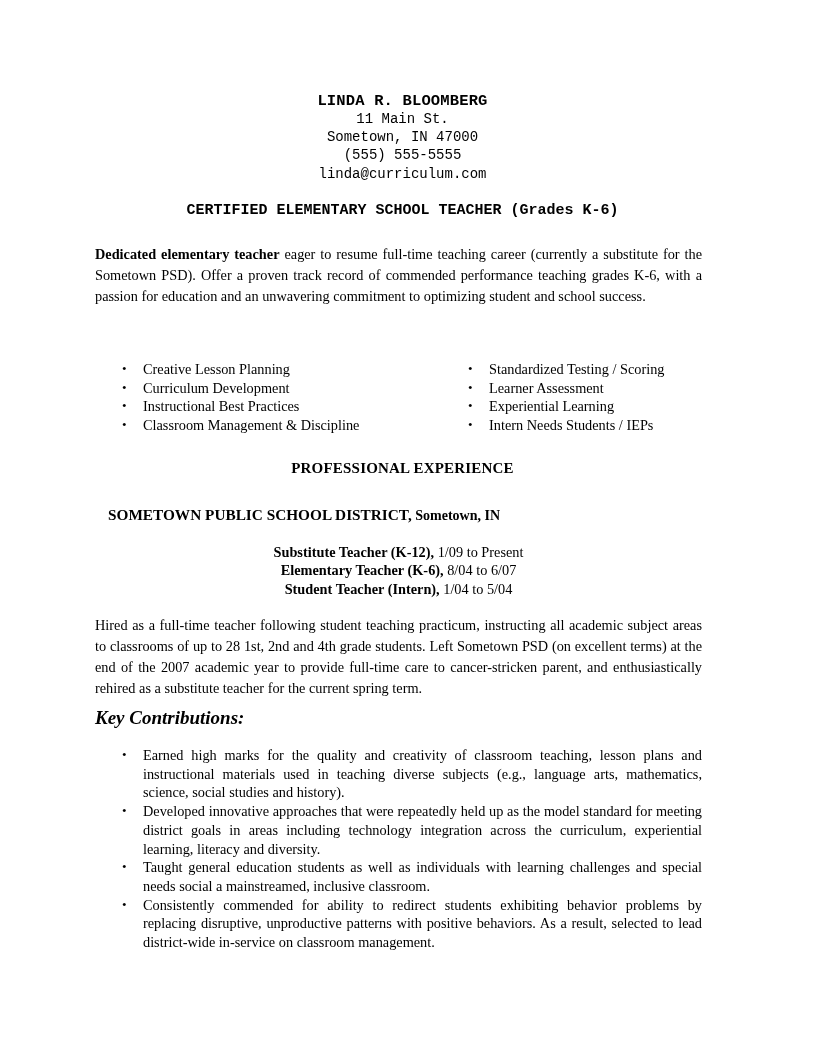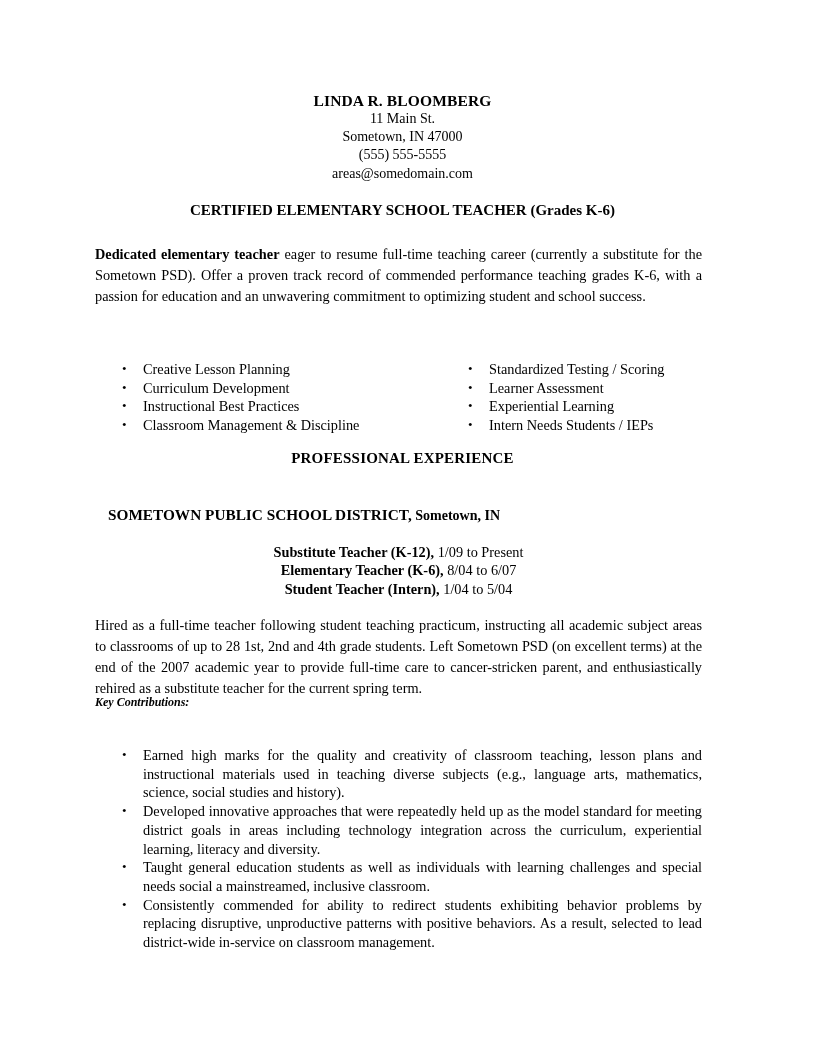--- a/index.html
+++ b/index.html
@@ -25,20 +25,21 @@
     padding: 0;
   }
 
   
   .hdr {
     position: absolute;
     left: 95px;
     top: 92px;
     width: 615px;
     text-align: center;
+    font-family: Liberation Mono, monospace;
   }
   .hdr-name {
     font-size: 15.5px;
     font-weight: bold;
     letter-spacing: 0.15px;
     line-height: 18px;
   }
   .hdr-line {
     font-size: 14px;
     font-weight: normal;
@@ -134,22 +135,22 @@
   .title-row .jt {
     font-weight: bold;
   }
   .title-row .dt {
     font-weight: normal;
   }
 
   .keyhead {
     position: absolute;
     left: 95px;
-    top: 693px;
-    font-size: 12px;
+    top: 709px;
+    font-size: 19px;
     font-weight: bold;
     font-style: italic;
     line-height: 18px;
   }
 
   
   .kc {
     position: absolute;
     left: 95px;
     top: 746px;
@@ -175,21 +176,21 @@
 </head>
 <body>
 
 <div class="page">
 
   <div class="hdr">
     <div class="hdr-name">LINDA R. BLOOMBERG</div>
     <div class="hdr-line">11 Main St.</div>
     <div class="hdr-line">Sometown, IN 47000</div>
     <div class="hdr-line">(555) 555-5555</div>
-    <div class="hdr-line">areas@somedomain.com</div>
+    <div class="hdr-line">linda@curriculum.com</div>
     <div class="hdr-title">CERTIFIED ELEMENTARY SCHOOL TEACHER (Grades K-6)</div>
   </div>
 
   <div class="block" style="top:244px;">
     <div class="para"><b>Dedicated elementary teacher</b><span> eager to resume full-time teaching career (currently a substitute for the Sometown PSD).  Offer a proven track record of commended performance teaching grades K-6, with a passion for education and an unwavering commitment to optimizing student and school success.</span></div>
   </div>
 
 
   <div class="comp">
     <div class="comp-col c1">
@@ -199,21 +200,21 @@
       <div class="comp-item"><span class="bul">•</span><span>Classroom Management &amp; Discipline</span></div>
     </div>
     <div class="comp-col c2">
       <div class="comp-item"><span class="bul">•</span><span>Standardized Testing / Scoring</span></div>
       <div class="comp-item"><span class="bul">•</span><span>Learner Assessment</span></div>
       <div class="comp-item"><span class="bul">•</span><span>Experiential Learning</span></div>
       <div class="comp-item"><span class="bul">•</span><span>Intern Needs Students / IEPs</span></div>
     </div>
   </div>
 
-  <div class="sec-head" style="top:450px;">PROFESSIONAL EXPERIENCE</div>
+  <div class="sec-head" style="top:460px;">PROFESSIONAL EXPERIENCE</div>
 
   <div class="employer"><span>SOMETOWN PUBLIC SCHOOL DISTRICT,</span><span class="loc"> Sometown, IN</span></div>
 
   <div class="titles">
     <div class="title-row"><span class="jt">Substitute Teacher (K-12),</span><span class="dt">  1/09 to Present</span></div>
     <div class="title-row"><span class="jt">Elementary Teacher (K-6),</span><span class="dt">  8/04 to 6/07</span></div>
     <div class="title-row"><span class="jt">Student Teacher (Intern),</span><span class="dt">  1/04 to 5/04</span></div>
   </div>
 
   <div class="block" style="top:615px;">

